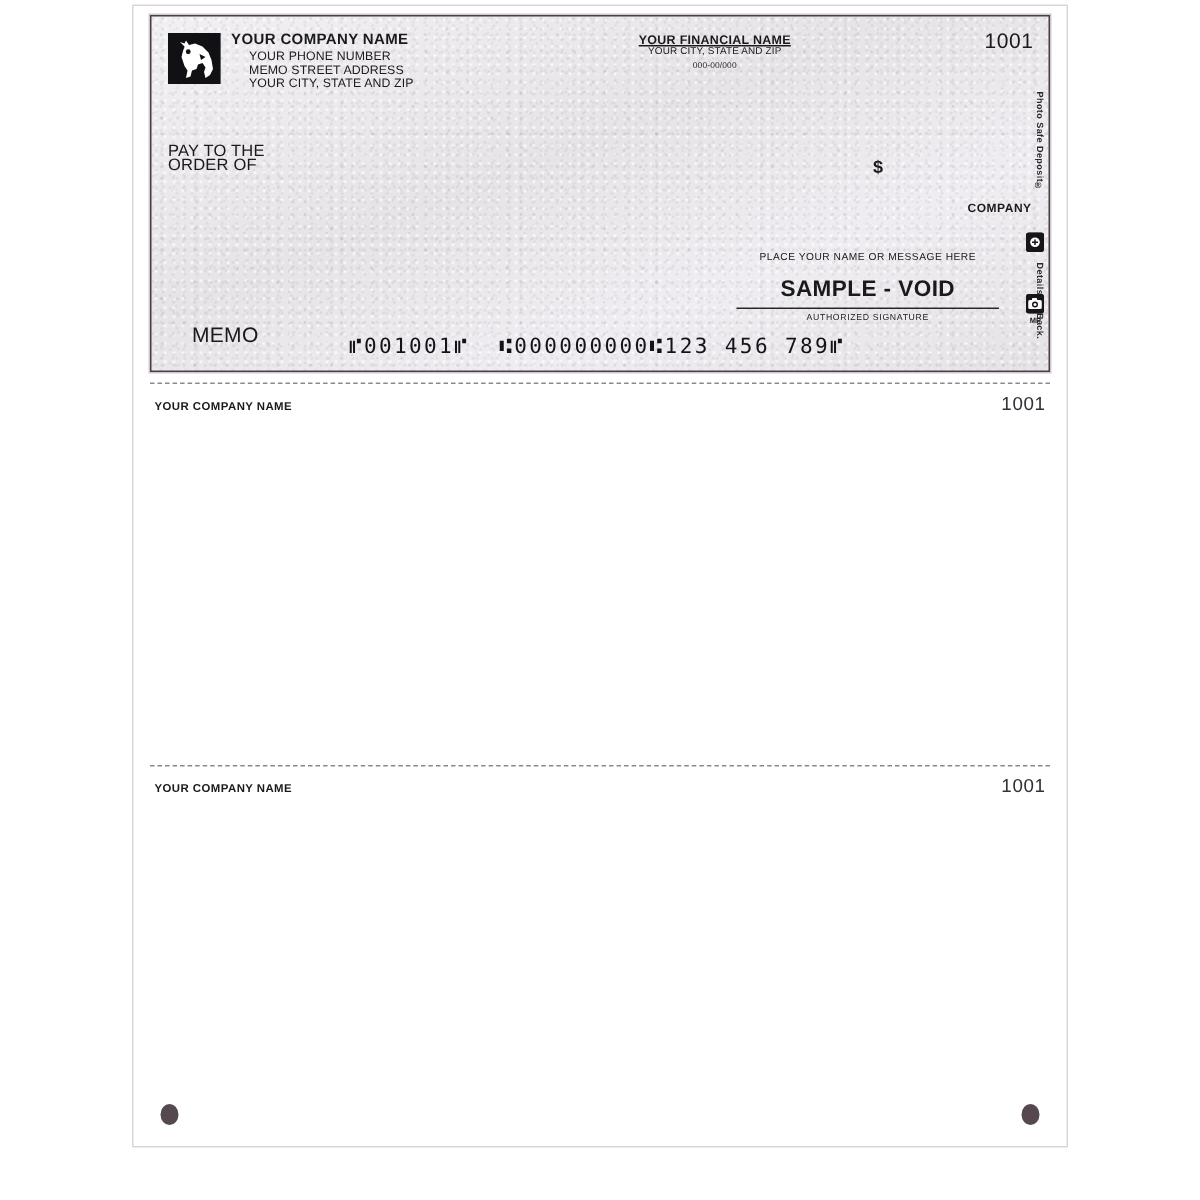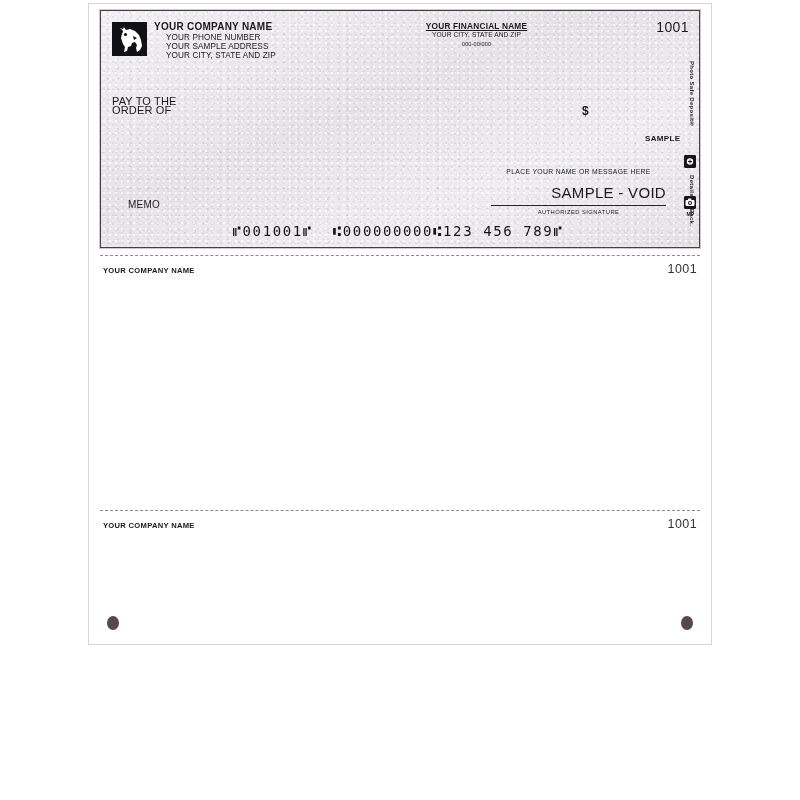--- a/index.html
+++ b/index.html
@@ -5,21 +5,21 @@
   html,body{margin:0;padding:0;background:#ffffff;}
   body{
     width:800px;height:800px;overflow:hidden;
     font-family:"Liberation Sans", sans-serif;
     color:#1a1a1a;
   }
 
   
   #sheet{
     position:absolute;left:88px;top:3px;
-    width:624px;height:642px;
+    width:624px;height:762px;
     background:#ffffff;
     border:1px solid #d9d6da;
     box-sizing:border-box;
   }
 
   
   #check{
     position:absolute;left:11px;top:6px;
     width:600px;height:238px;
     box-sizing:border-box;
@@ -59,26 +59,26 @@
     position:absolute;right:10px;top:8px;
     font-size:14px;letter-spacing:.4px;
   }
 
   
   #pay-label{position:absolute;left:11px;top:86px;font-size:11px;line-height:8.6px;letter-spacing:.15px;}
   #dollar-sign{position:absolute;left:481px;top:93px;font-size:12px;font-weight:bold;}
   #dollars-word{position:absolute;left:544px;top:123px;font-size:8px;font-weight:bold;letter-spacing:.35px;}
 
   
-  #memo-label{position:absolute;left:11px;top:188px;font-size:10px;letter-spacing:.2px;padding-left:16px;}
+  #memo-label{position:absolute;left:11px;top:204px;font-size:14px;letter-spacing:.2px;padding-left:16px;}
 
   
   #sig-block{position:absolute;left:390px;top:156px;width:175px;text-align:center;}
   #sig-message{font-size:6.8px;letter-spacing:.35px;line-height:9px;}
-  #sig-void{font-size:15px;font-weight:normal;letter-spacing:.3px;line-height:22px;margin-top:6px;text-align:right;}
+  #sig-void{font-size:15px;font-weight:bold;letter-spacing:.3px;line-height:22px;margin-top:6px;}
   #sig-rule{height:1px;background:#2a2428;margin-top:1px;}
   #sig-auth{font-size:5.8px;letter-spacing:.45px;line-height:9px;margin-top:2px;}
 
   
   .vert-text{
     position:absolute;
     writing-mode:vertical-rl;
     font-size:6px;font-weight:bold;letter-spacing:.3px;
     color:#2b2529;white-space:nowrap;
   }
@@ -144,39 +144,39 @@
         <path fill="#ffffff" d="M8 6 l3 1 1-2 2 3 4-1 5 2 4 4 2 5 1 6-2 4-3 2-1-4 1-3-2-3-3 1-1 3-3 1-1 4-3 1 1-5-2-3-2-6 1-4 1-3z"></path>
         <circle cx="13.5" cy="12.5" r="1.6" fill="#111014"></circle>
         <path fill="#111014" d="M9 7 l2 3-2 1z"></path>
         <path fill="#111014" d="M21 14 l4 2-3 2z"></path>
       </svg>
     </div>
 
     <div id="company-block">
       <div class="co-name">YOUR COMPANY NAME</div>
       <div class="co-line">YOUR PHONE NUMBER</div>
-      <div class="co-line">YOUR SAMPLE ADDRESS</div>
+      <div class="co-line">MEMO STREET ADDRESS</div>
       <div class="co-line">YOUR CITY, STATE AND ZIP</div>
     </div>
 
     <div id="bank-block">
       <div class="bank-name">YOUR FINANCIAL NAME</div>
       <div class="bank-city">YOUR CITY, STATE AND ZIP</div>
       <div class="bank-frac">000-00/000</div>
     </div>
 
     <div id="check-number">1001</div>
 
     <div id="pay-label">
       <div>PAY TO THE</div>
       <div>ORDER OF</div>
     </div>
 
     <div id="dollar-sign">$</div>
-    <div id="dollars-word">SAMPLE</div>
+    <div id="dollars-word">COMPANY</div>
 
     <div id="memo-label">MEMO</div>
 
     <div id="sig-block">
       <div id="sig-message">PLACE YOUR NAME OR MESSAGE HERE</div>
       <div id="sig-void">SAMPLE - VOID</div>
       <div id="sig-rule"></div>
       <div id="sig-auth">AUTHORIZED SIGNATURE</div>
     </div>
 

